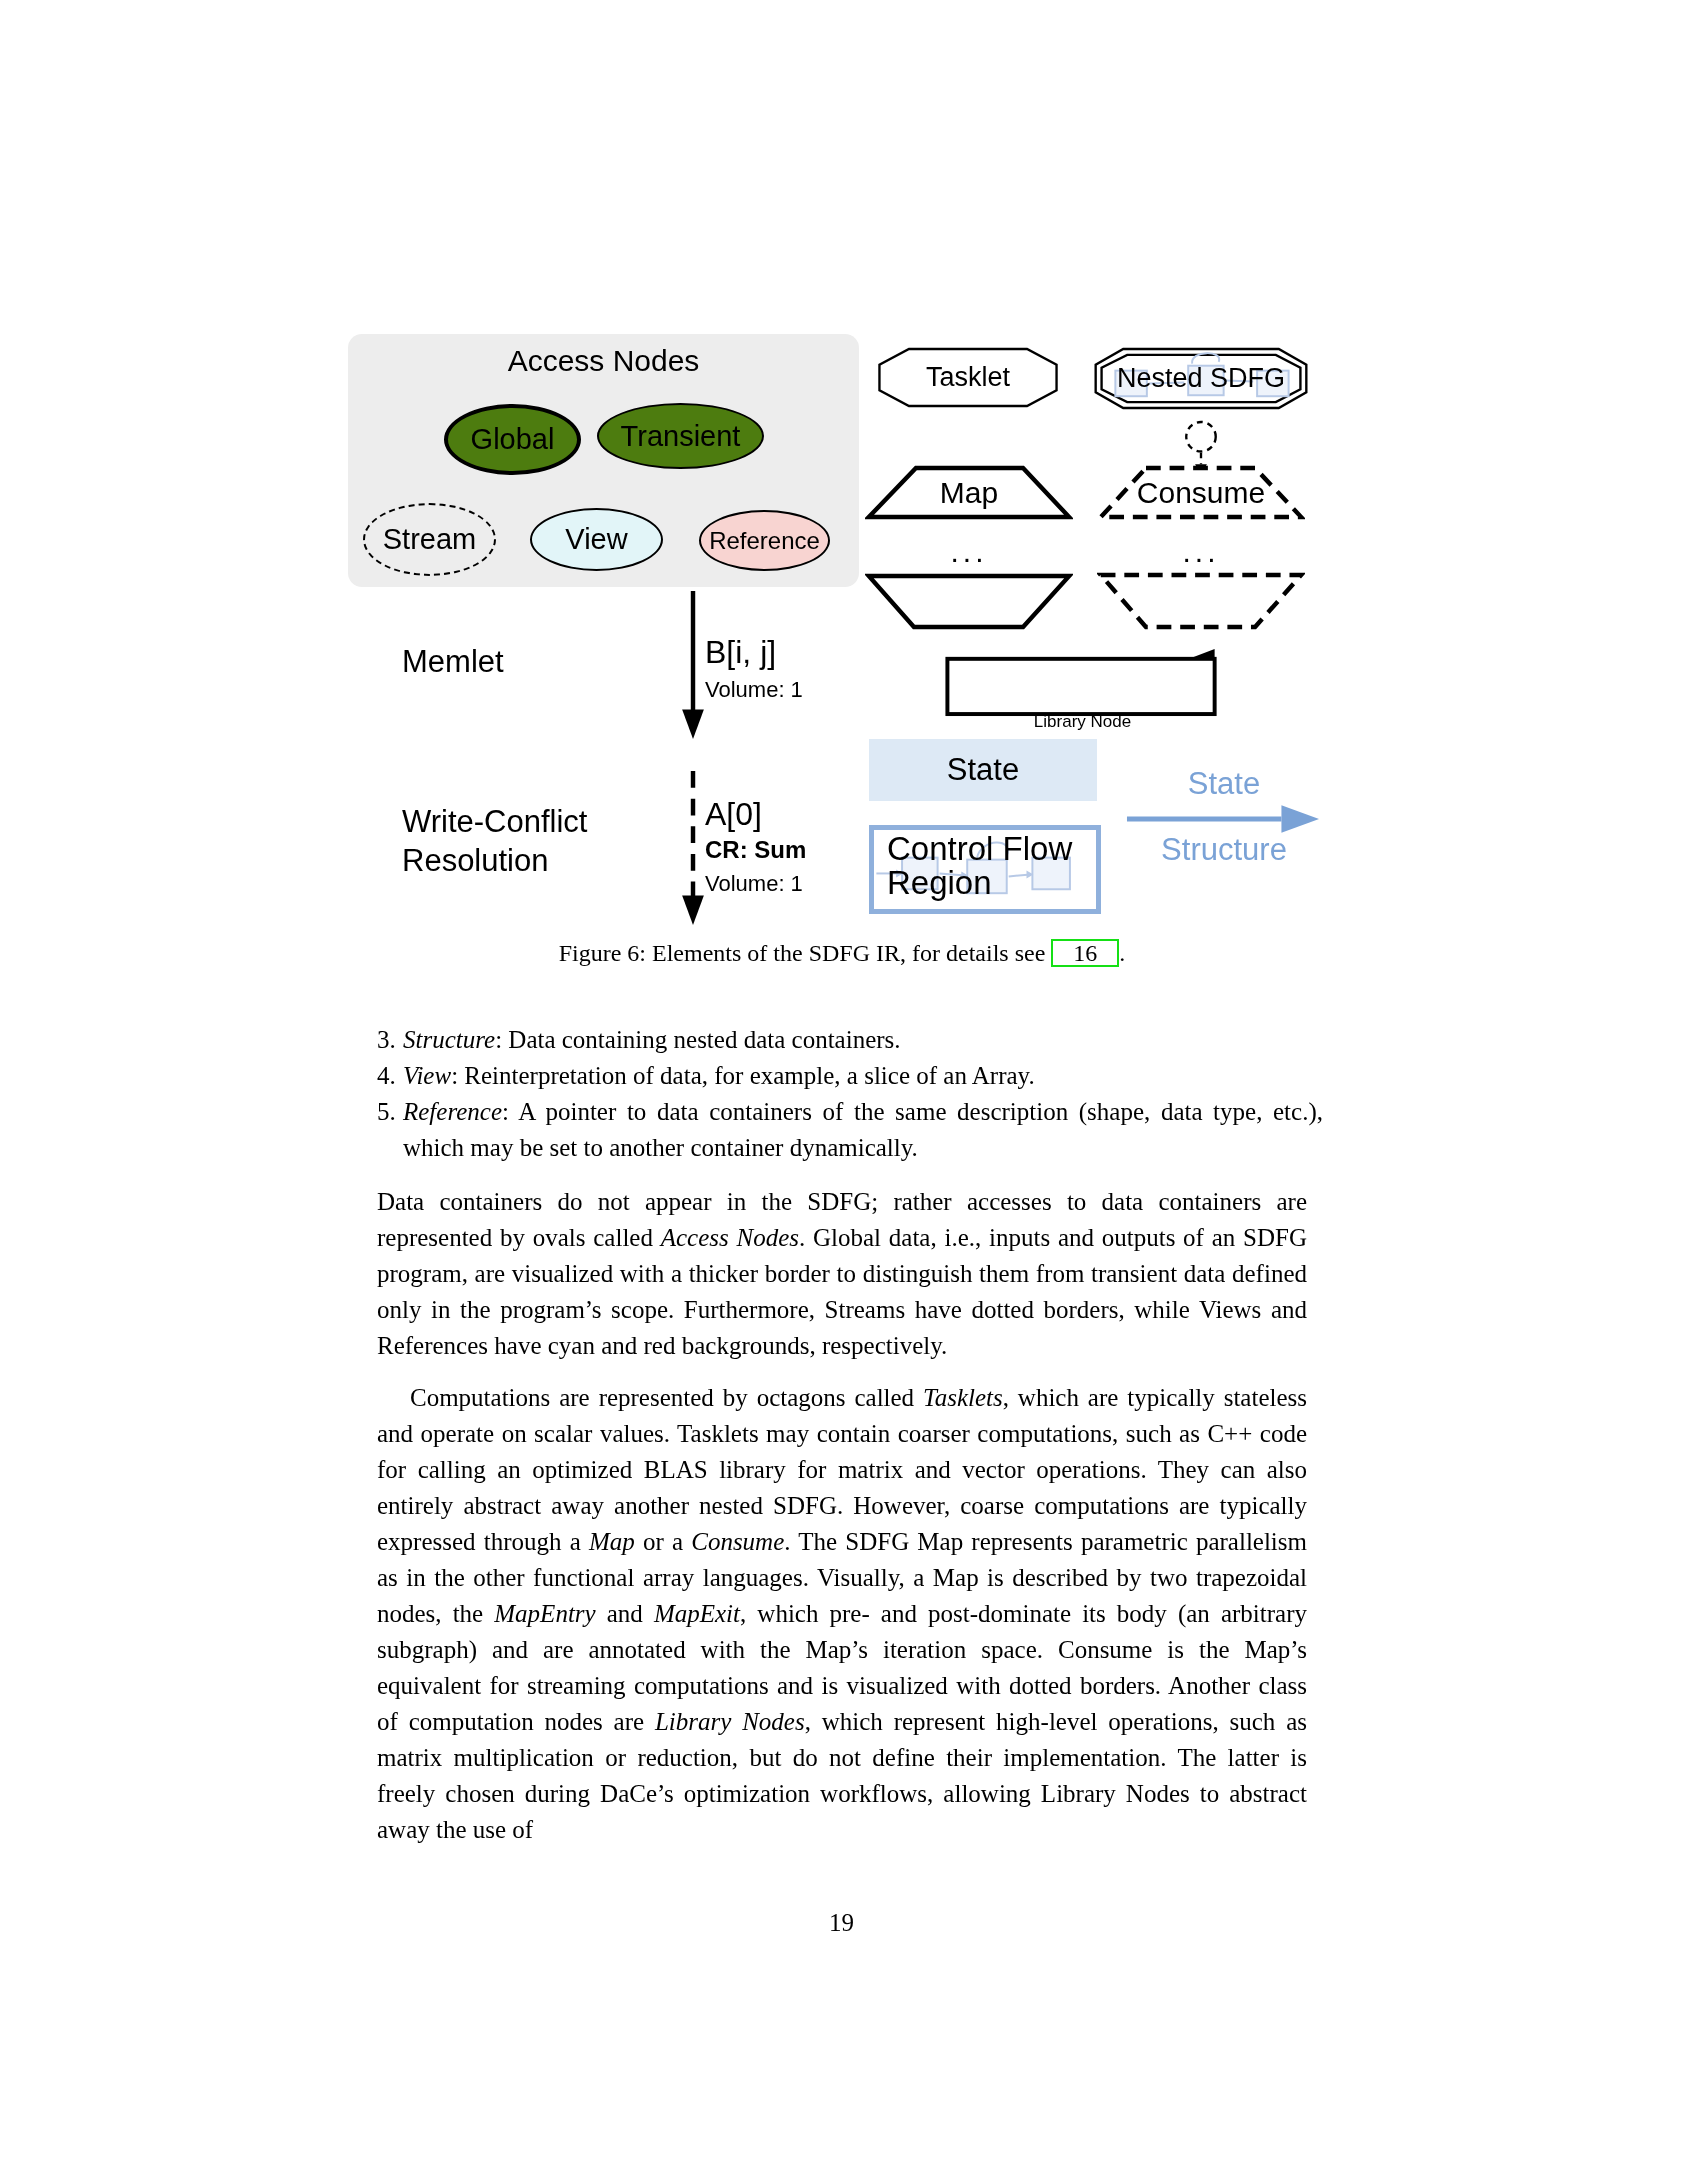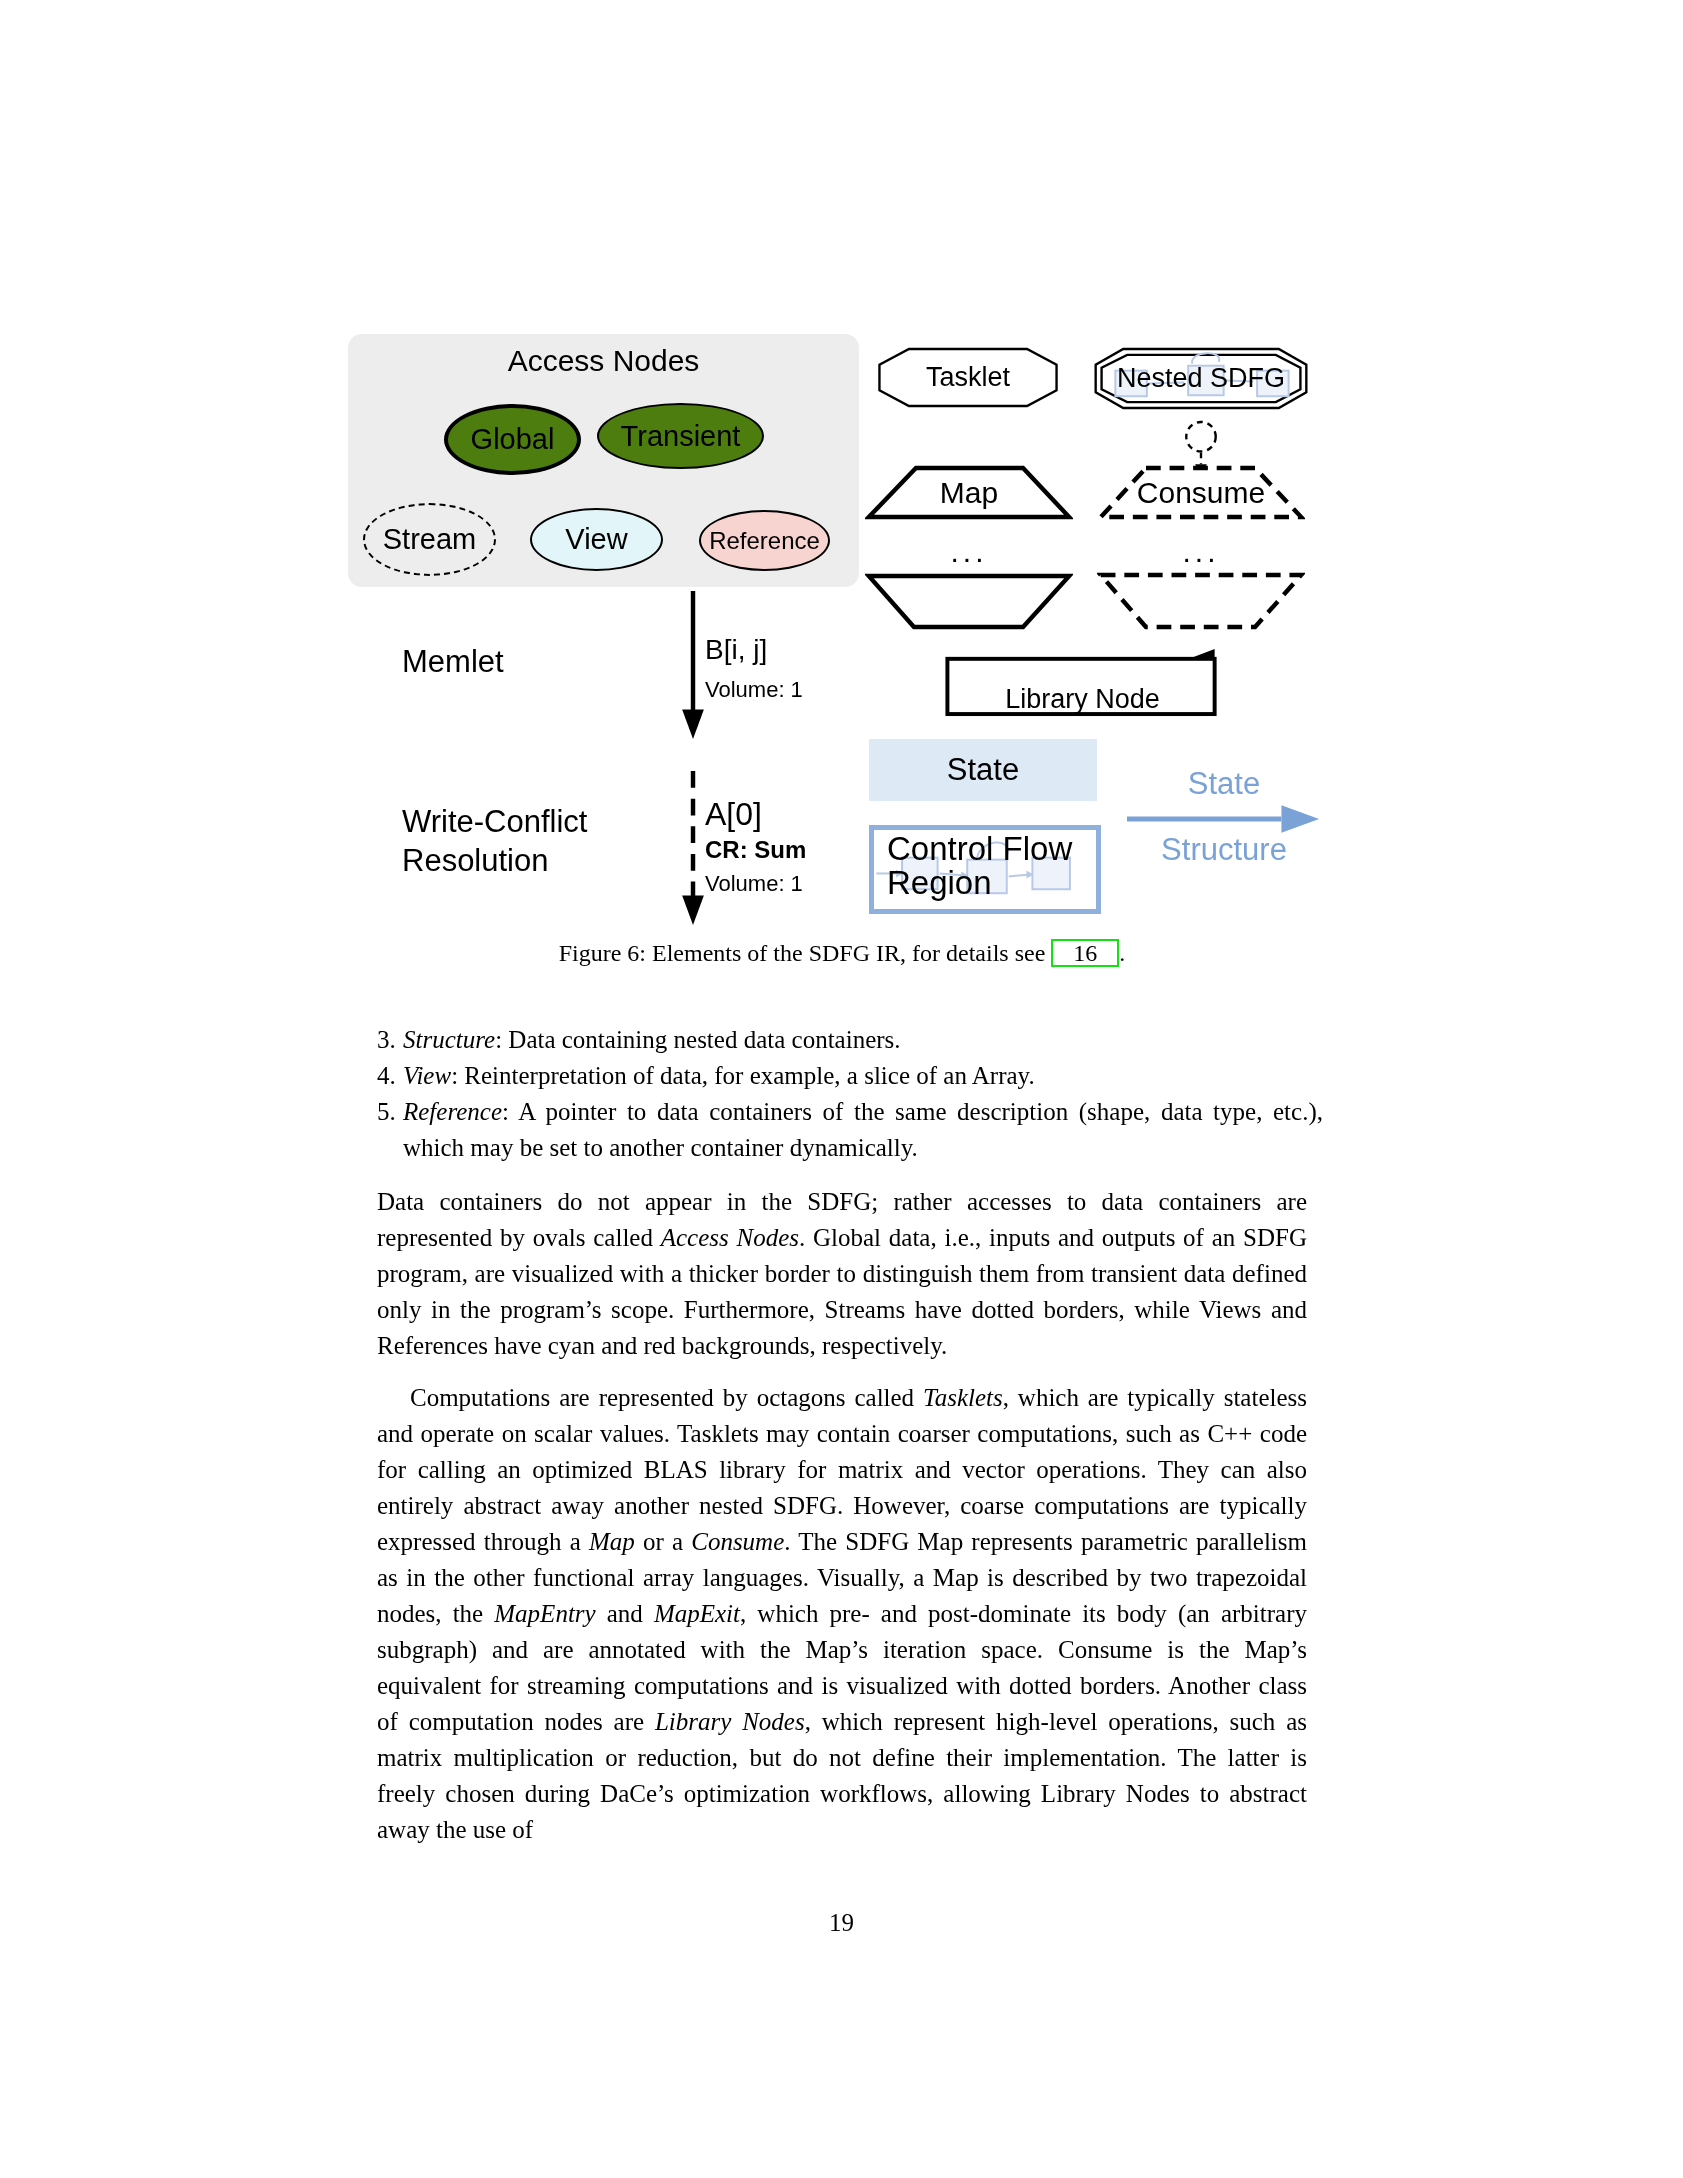--- a/index.html
+++ b/index.html
@@ -116,27 +116,27 @@
     </svg>
 
     <svg class="abs" style="left:1097px;top:572px;" width="208" height="58" viewBox="0 0 210 59">
       <polygon points="3,3 207,3 160,56 49,56" fill="#ffffff" stroke="#000" stroke-width="4.5" stroke-dasharray="15 9"></polygon>
     </svg>
 
     <svg class="abs" style="left:944px;top:647px;" width="277" height="71" viewBox="0 0 280 72">
       <rect x="3" y="12" width="271" height="56" fill="#ffffff" stroke="#000" stroke-width="4"></rect>
       <path d="M248,12 L274,12 L274,2 Z" fill="#000"></path>
     </svg>
-    <div class="shape-label" style="left:944px;top:672px;width:277px;height:55px;font-size:27px;">Library Node</div>
+    <div class="shape-label" style="left:944px;top:694px;width:277px;height:55px;font-size:17px;">Library Node</div>
 
     <svg class="abs" style="left:679px;top:591px;" width="30" height="153" viewBox="0 0 30 155">
       <line x1="14" y1="0" x2="14" y2="122" stroke="#000" stroke-width="4.5"></line>
       <polygon points="3,120 25,120 14,150" fill="#000"></polygon>
     </svg>
-    <div class="edge-label" style="left:705px;top:634px;font-size:28px;">B[i, j]</div>
+    <div class="edge-label" style="left:705px;top:634px;font-size:32px;">B[i, j]</div>
     <div class="edge-label" style="left:705px;top:677px;font-size:22px;">Volume: 1</div>
     <div class="edge-label" style="left:402px;top:644px;font-size:31px;">Memlet</div>
 
     <svg class="abs" style="left:679px;top:771px;" width="30" height="158" viewBox="0 0 30 160">
       <line x1="14" y1="0" x2="14" y2="128" stroke="#000" stroke-width="4.5" stroke-dasharray="17 11"></line>
       <polygon points="3,126 25,126 14,156" fill="#000"></polygon>
     </svg>
     <div class="edge-label" style="left:705px;top:796px;font-size:32px;">A[0]</div>
     <div class="edge-label" style="left:705px;top:836px;font-size:24px;font-weight:bold;">CR: Sum</div>
     <div class="edge-label" style="left:705px;top:871px;font-size:22px;">Volume: 1</div>

